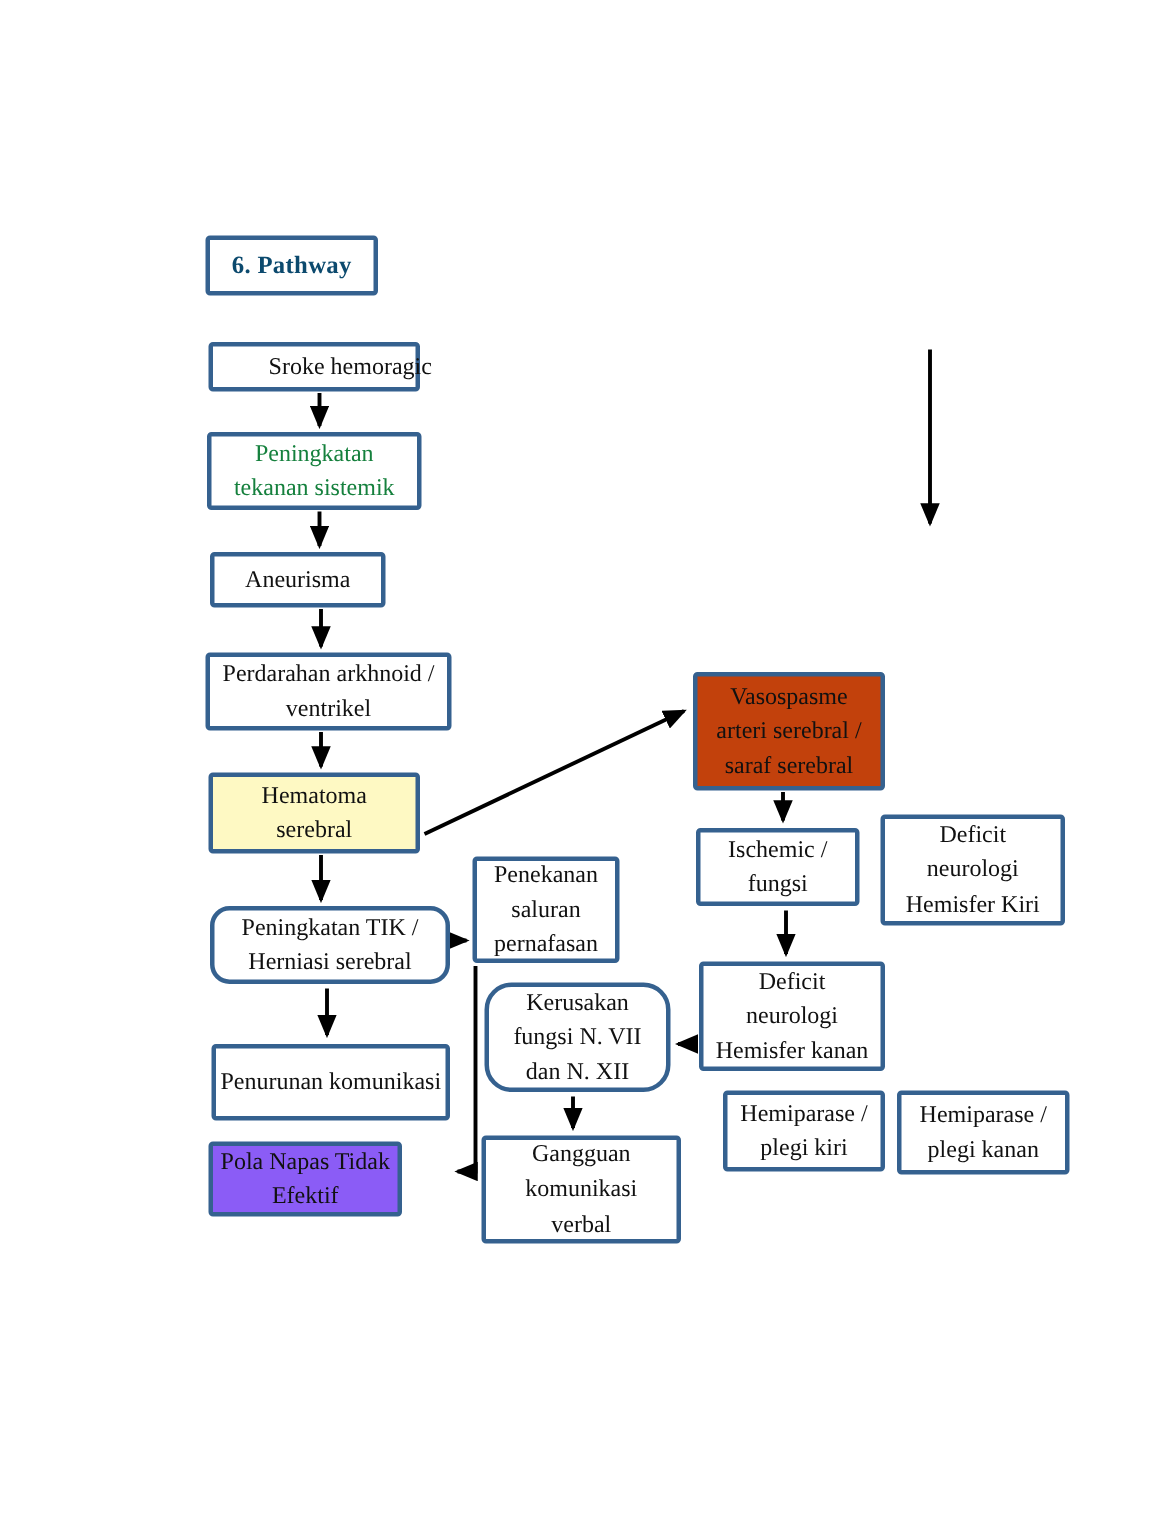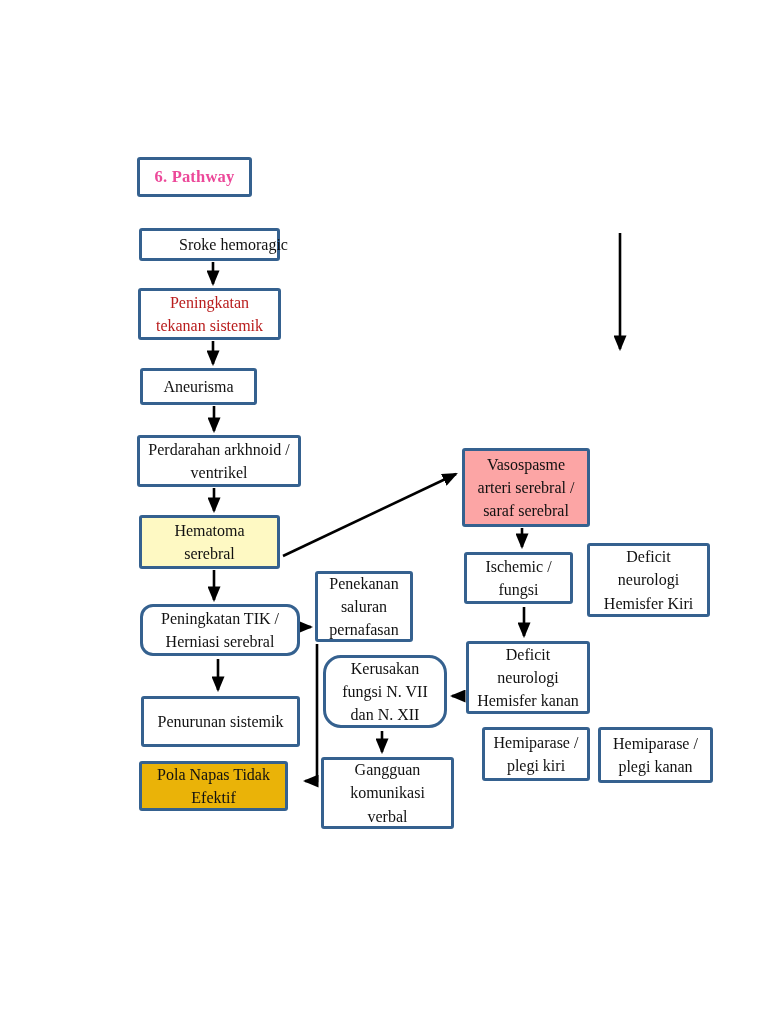--- a/index.html
+++ b/index.html
@@ -65,44 +65,44 @@
         <polyline points="301,627 311,627" fill="none" stroke="#000000" stroke-width="2.6" marker-end="url(#arrowhead)"></polyline>
         <polyline points="317,644 317,781 305,781" fill="none" stroke="#000000" stroke-width="2.6" marker-end="url(#arrowhead)"></polyline>
         <polyline points="382,731 382,752" fill="none" stroke="#000000" stroke-width="2.6" marker-end="url(#arrowhead)"></polyline>
         <polyline points="522,528 522,547" fill="none" stroke="#000000" stroke-width="2.6" marker-end="url(#arrowhead)"></polyline>
         <polyline points="524,607 524,636" fill="none" stroke="#000000" stroke-width="2.6" marker-end="url(#arrowhead)"></polyline>
         <polyline points="465,696 452,696" fill="none" stroke="#000000" stroke-width="2.6" marker-end="url(#arrowhead)"></polyline>
         <polyline points="620,233 620,349" fill="none" stroke="#000000" stroke-width="2.6" marker-end="url(#arrowhead)"></polyline>
       </g>
   </svg>
   <div id="node-layer">
-      <div class="node bold" style="left: 137px; top: 157px; width: 115px; height: 40px; border-color: rgb(53, 97, 143); background: rgb(255, 255, 255); color: #ec4899;">6. Pathway</div>
+      <div class="node bold" style="left: 137px; top: 157px; width: 115px; height: 40px; border-color: rgb(53, 97, 143); background: rgb(255, 255, 255); color: #0c4a6e;">6. Pathway</div>
       <div class="node" style="left: 139px; top: 228px; width: 141px; height: 33px; border-color: rgb(53, 97, 143); background: rgb(255, 255, 255); color: rgb(17, 17, 17); padding-left: 48px;">Sroke hemoragic</div>
-      <div class="node" style="left: 138px; top: 288px; width: 143px; height: 52px; border-color: rgb(53, 97, 143); background: rgb(255, 255, 255); color: #b91c1c;">Peningkatan
+      <div class="node" style="left: 138px; top: 288px; width: 143px; height: 52px; border-color: rgb(53, 97, 143); background: rgb(255, 255, 255); color: #15803d;">Peningkatan
 tekanan sistemik</div>
       <div class="node" style="left: 140px; top: 368px; width: 117px; height: 37px; border-color: rgb(53, 97, 143); background: rgb(255, 255, 255); color: rgb(17, 17, 17);">Aneurisma</div>
       <div class="node" style="left: 137px; top: 435px; width: 164px; height: 52px; border-color: rgb(53, 97, 143); background: rgb(255, 255, 255); color: rgb(17, 17, 17);">Perdarahan arkhnoid /
 ventrikel</div>
       <div class="node" style="left: 139px; top: 515px; width: 141px; height: 54px; border-color: rgb(53, 97, 143); background: #fef9c3; color: rgb(17, 17, 17);">Hematoma
 serebral</div>
       <div class="node" style="left: 140px; top: 604px; width: 160px; height: 52px; border-color: rgb(53, 97, 143); background: rgb(255, 255, 255); color: rgb(17, 17, 17); border-radius: 13px;">Peningkatan TIK /
 Herniasi serebral</div>
-      <div class="node" style="left: 141px; top: 696px; width: 159px; height: 51px; border-color: rgb(53, 97, 143); background: rgb(255, 255, 255); color: rgb(17, 17, 17);">Penurunan sistemik</div>
-      <div class="node" style="left: 139px; top: 761px; width: 149px; height: 50px; border-color: rgb(53, 97, 143); background: #eab308; color: rgb(17, 17, 17);">Pola Napas Tidak
+      <div class="node" style="left: 141px; top: 696px; width: 159px; height: 51px; border-color: rgb(53, 97, 143); background: rgb(255, 255, 255); color: rgb(17, 17, 17);">Penurunan komunikasi</div>
+      <div class="node" style="left: 139px; top: 761px; width: 129px; height: 50px; border-color: rgb(53, 97, 143); background: #8b5cf6; color: rgb(17, 17, 17);">Pola Napas Tidak
 Efektif</div>
       <div class="node" style="left: 315px; top: 571px; width: 98px; height: 71px; border-color: rgb(53, 97, 143); background: rgb(255, 255, 255); color: rgb(17, 17, 17);">Penekanan
 saluran
 pernafasan</div>
       <div class="node" style="left: 323px; top: 655px; width: 124px; height: 73px; border-color: rgb(53, 97, 143); background: rgb(255, 255, 255); color: rgb(17, 17, 17); border-radius: 18px;">Kerusakan
 fungsi N. VII
 dan N. XII</div>
       <div class="node" style="left: 321px; top: 757px; width: 133px; height: 72px; border-color: rgb(53, 97, 143); background: rgb(255, 255, 255); color: rgb(17, 17, 17);">Gangguan
 komunikasi
 verbal</div>
-      <div class="node" style="left: 462px; top: 448px; width: 128px; height: 79px; border-color: rgb(53, 97, 143); background: #fca5a5; color: rgb(17, 17, 17);">Vasospasme
+      <div class="node" style="left: 462px; top: 448px; width: 128px; height: 79px; border-color: rgb(53, 97, 143); background: #c2410c; color: rgb(17, 17, 17);">Vasospasme
 arteri serebral /
 saraf serebral</div>
       <div class="node" style="left: 464px; top: 552px; width: 109px; height: 52px; border-color: rgb(53, 97, 143); background: rgb(255, 255, 255); color: rgb(17, 17, 17);">Ischemic /
 fungsi</div>
       <div class="node" style="left: 587px; top: 543px; width: 123px; height: 74px; border-color: rgb(53, 97, 143); background: rgb(255, 255, 255); color: rgb(17, 17, 17);">Deficit
 neurologi
 Hemisfer Kiri</div>
       <div class="node" style="left: 466px; top: 641px; width: 124px; height: 73px; border-color: rgb(53, 97, 143); background: rgb(255, 255, 255); color: rgb(17, 17, 17);">Deficit
 neurologi
 Hemisfer kanan</div>

